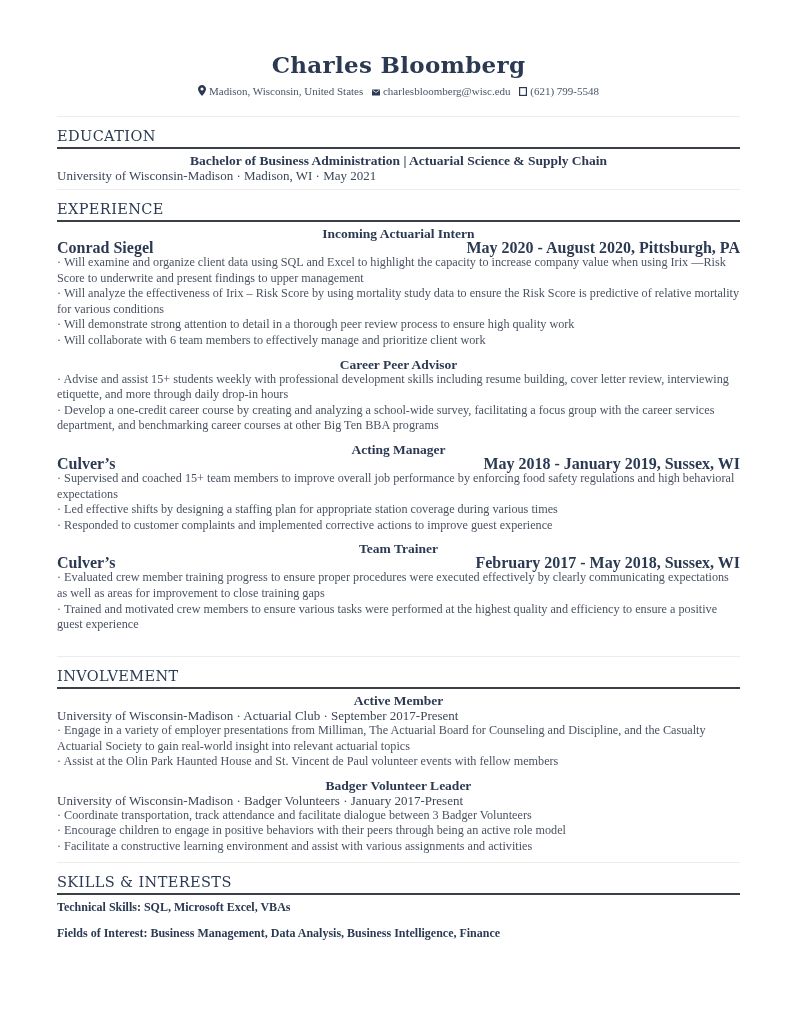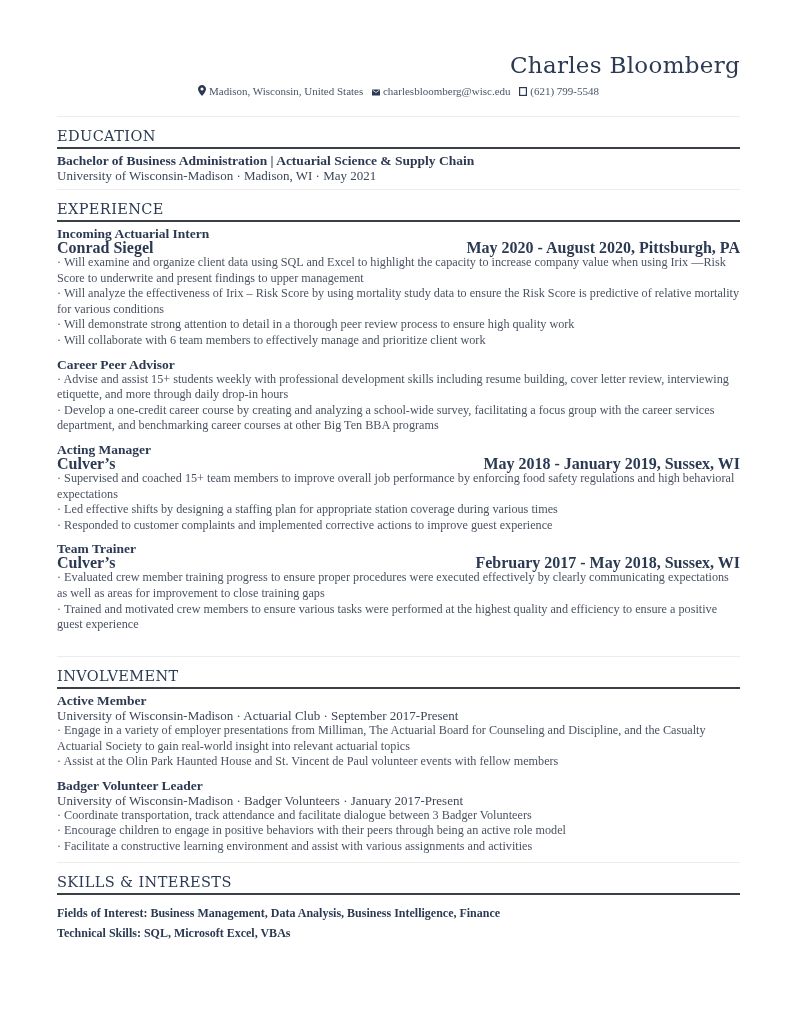--- a/index.html
+++ b/index.html
@@ -19,23 +19,23 @@
       position: absolute;
       left: 57px;
       top: 0;
       width: 683px;
     }
     .name {
       position: absolute;
       top: 50px;
       left: 0;
       width: 683px;
-      text-align: right;
+      text-align: center;
       font-family: "DejaVu Serif", serif;
-      font-weight: normal;
+      font-weight: bold;
       font-size: 23px;
       letter-spacing: 0.3px;
       color: #2b3a52;
       line-height: 30px;
     }
     .contact {
       position: absolute;
       top: 84px;
       left: 0;
       width: 683px;
@@ -78,20 +78,21 @@
       background: #3b3f47;
       width: 683px;
       margin-top: 2px;
     }
     .entry-title {
       font-family: "Liberation Serif", serif;
       font-weight: bold;
       font-size: 13.5px;
       color: #2b3a52;
       line-height: 15px;
+      text-align: center;
     }
     .entry-row {
       display: flex;
       justify-content: space-between;
       font-family: "Liberation Serif", serif;
       font-weight: bold;
       font-size: 16px;
       color: #2b3a52;
       line-height: 14px;
     }
@@ -220,17 +221,17 @@
       <div class="bullet">· Coordinate transportation, track attendance and facilitate dialogue between 3 Badger Volunteers</div>
       <div class="bullet">· Encourage children to engage in positive behaviors with their peers through being an active role model</div>
       <div class="bullet">· Facilitate a constructive learning environment and assist with various assignments and activities</div>
     </div>
   </div>
 
   <div class="section" style="top:862px;">
     <div class="sep"></div>
     <div class="sec-title">SKILLS &amp; INTERESTS</div>
     <div class="sec-rule"></div>
+    <div class="skills-line" style="margin-top:5px;">Technical Skills: SQL, Microsoft Excel, VBAs</div>
     <div class="skills-line" style="margin-top:11px;">Fields of Interest: Business Management, Data Analysis, Business Intelligence, Finance</div>
-    <div class="skills-line" style="margin-top:5px;">Technical Skills: SQL, Microsoft Excel, VBAs</div>
   </div>
 
 </div>
 
 </body></html>

